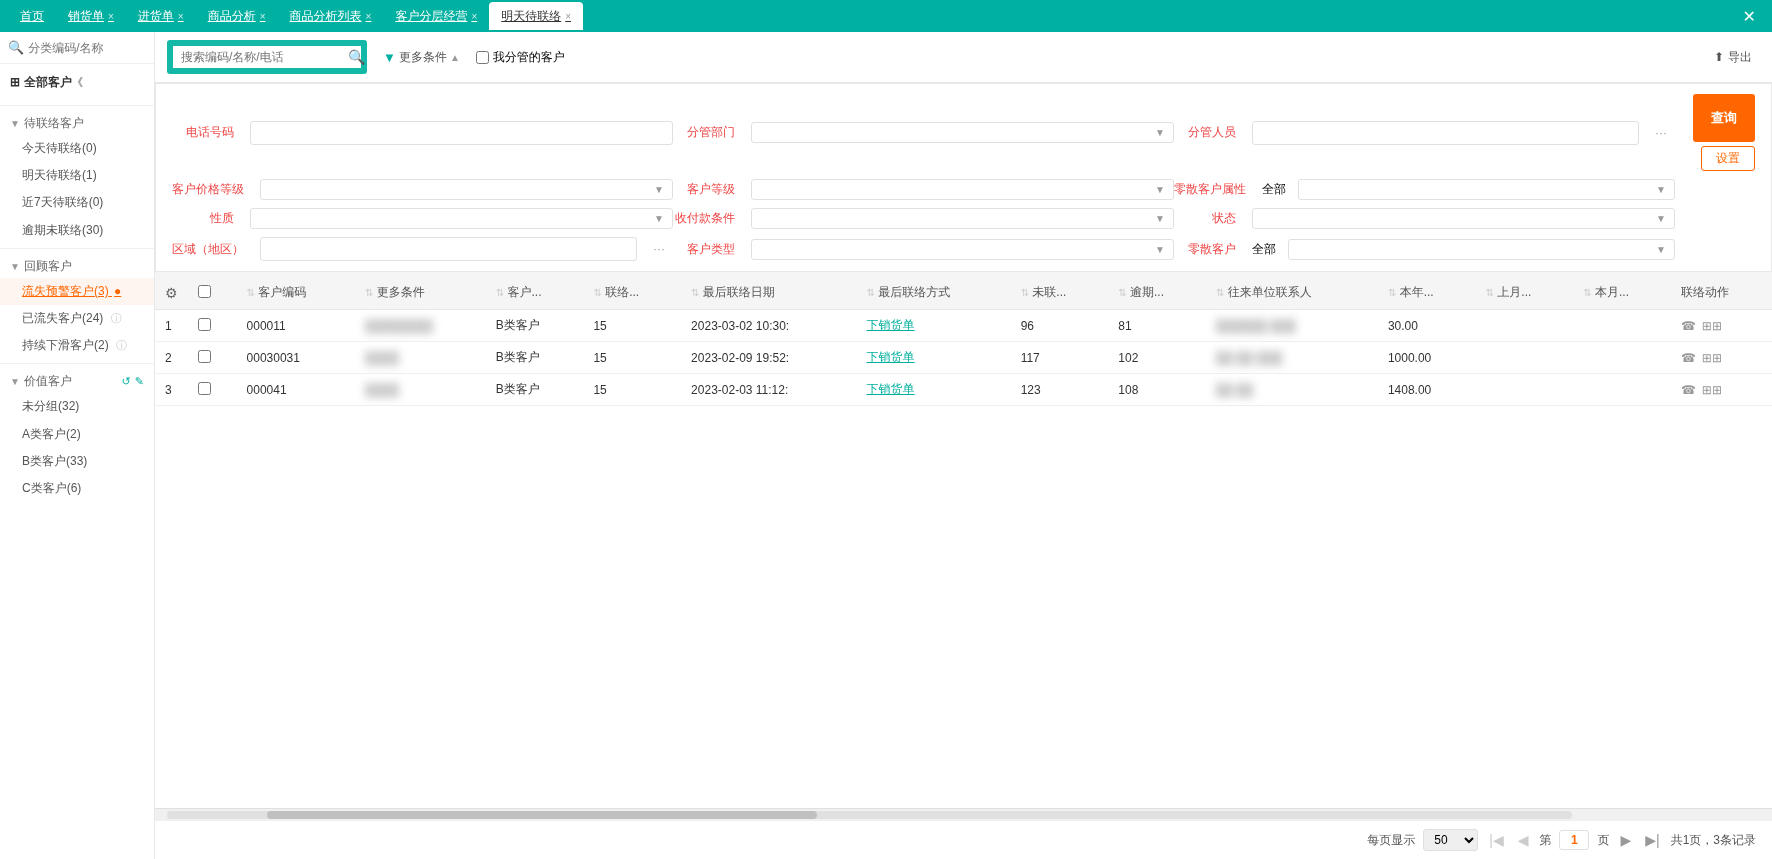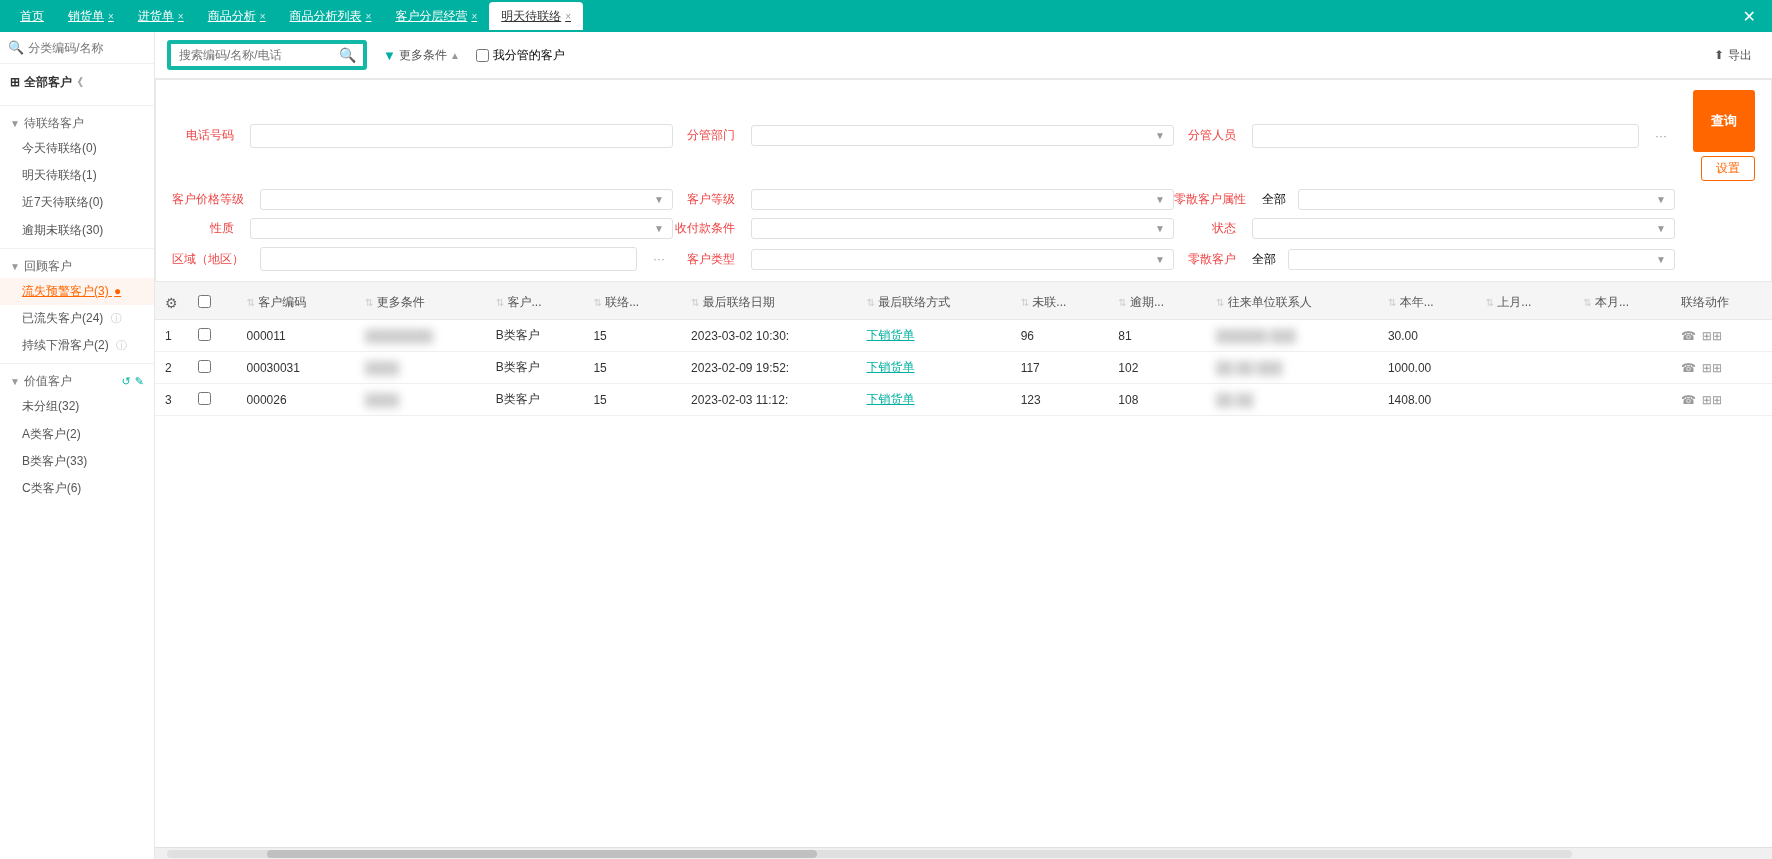--- a/index.html
+++ b/index.html
@@ -161,25 +161,25 @@
     }
     .filter-top {
       display: flex;
       align-items: center;
       gap: 8px;
       margin-bottom: 0;
     }
     .search-input-wrap {
       display: flex;
       align-items: center;
-      border: 4px solid #14b8a6;
+      border: 6px solid #14b8a6;
       border-radius: 3px;
       padding: 3px 8px;
       width: 200px;
-      gap: 5px;
+      gap: 12px;
     }
     .search-input-wrap input {
       border: none;
       outline: none;
       font-size: 12px;
       color: #999;
       flex: 1;
     }
     .search-icon-btn {
       color: #00b0a0;
@@ -268,21 +268,21 @@
     .filter-dots {
       color: #999;
       padding: 0 8px;
       cursor: pointer;
     }
     .query-btn {
       background: #ff6600;
       color: #fff;
       border: none;
       border-radius: 3px;
-      padding: 22px 18px;
+      padding: 15px 18px;
       cursor: pointer;
       font-size: 13px;
       font-weight: bold;
     }
     .settings-btn {
       background: #fff;
       color: #ff6600;
       border: 1px solid #ff6600;
       border-radius: 3px;
       padding: 3px 14px;
@@ -740,21 +740,21 @@
               <div class="action-icons">
                 <span>☎</span>
                 <span>⊞⊞</span>
               </div>
             </td>
           </tr>
 
           <tr class="table-row">
             <td>3</td>
             <td><input type="checkbox" style=""></td>
-            <td>000026</td>
+            <td>000041</td>
             <td><span class="blurred">████</span></td>
             <td>B类客户</td>
             <td>15</td>
             <td>2023-02-03 11:12:</td>
             <td><span class="link-text">下销货单</span></td>
             <td>123</td>
             <td>108</td>
             <td>
               <span class="blurred">██ ██</span>
             </td>
@@ -771,14 +771,30 @@
         </tbody>
       </table>
     </div>
 
     <div class="hscroll-bar">
       <div class="hscroll-track">
         <div class="hscroll-thumb"></div>
       </div>
     </div>
 
+    <div class="pagination-bar">
+      <span>每页显示</span>
+      <select class="page-size-select">
+        <option>50</option>
+        <option>100</option>
+        <option>200</option>
+      </select>
+      <span class="page-nav-btn disabled">|◀</span>
+      <span class="page-nav-btn disabled">◀</span>
+      <span>第</span>
+      <input type="text" class="page-num-input" value="1" style="">
+      <span>页</span>
+      <span class="page-nav-btn">▶</span>
+      <span class="page-nav-btn">▶|</span>
+      <span>共1页，3条记录</span>
+    </div>
   </div>
 </div>
 
 </body></html>

